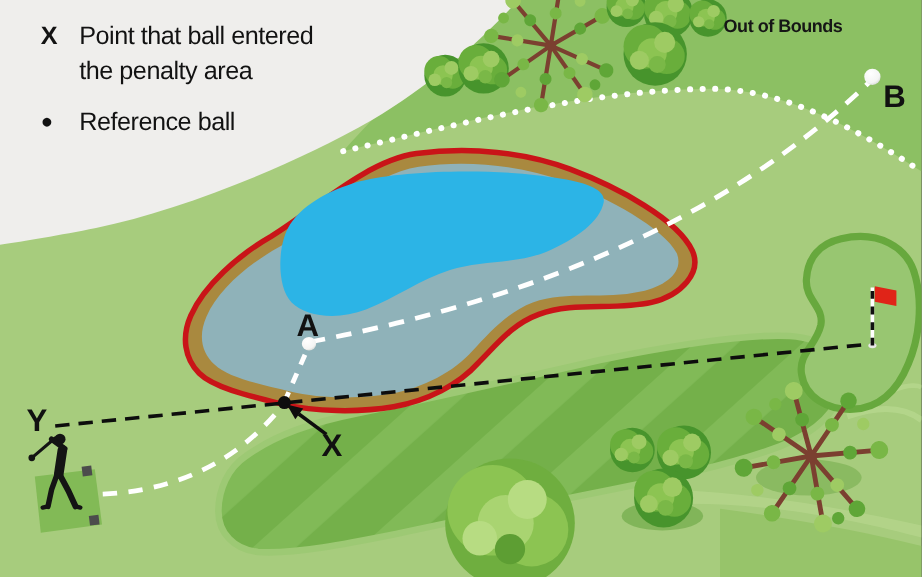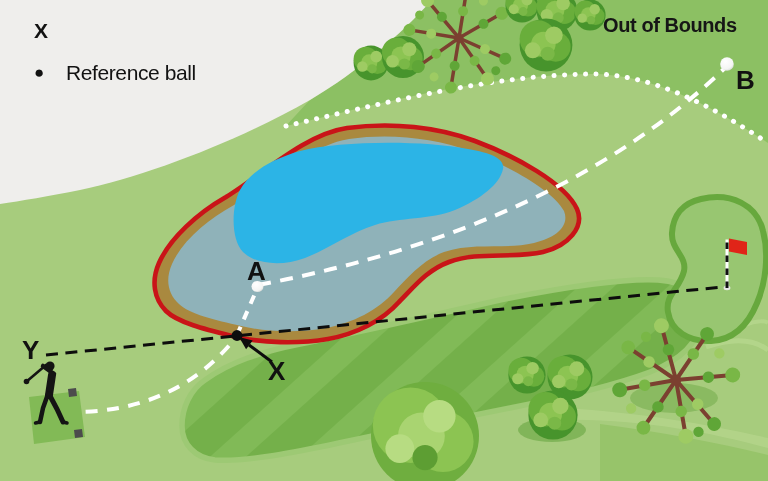--- a/index.html
+++ b/index.html
@@ -12,21 +12,21 @@
     position:absolute;left:34px;top:16px;width:280px;color:#121212;
     font-size:21px;line-height:29px;letter-spacing:-0.4px;
   }
   .legend-row{display:flex;align-items:flex-start;}
   .legend-row + .legend-row{margin-top:13px;}
   .legend-sym{width:32px;flex:0 0 32px;font-weight:700;}
   .legend-sym.dot{font-size:17px;line-height:29px;}
   .legend-text{flex:1;}
   .ob-text{
     position:absolute;left:603px;top:14px;color:#161616;
-    font-size:20px;font-weight:600;letter-spacing:-0.4px;white-space:nowrap;
+    font-size:15px;font-weight:600;letter-spacing:-0.4px;white-space:nowrap;
   }
   .pt-label{font-weight:700;font-size:26px;fill:#111;letter-spacing:-0.5px;}
 </style>
 </head>
 <body>
 
 <div class="stage">
 
 <svg width="768" height="481" viewBox="0 0 768 481">
   <defs>
@@ -172,20 +172,24 @@
 
   <text class="pt-label" x="247" y="280">A</text>
   <text class="pt-label" x="736" y="89">B</text>
   <text class="pt-label" x="268" y="380">X</text>
   <text class="pt-label" x="22" y="359">Y</text>
 </svg>
 
 <div class="legend">
   <div class="legend-row">
     <div class="legend-sym">X</div>
+    <div class="legend-text">
+      <div>Point that ball entered</div>
+      <div>the penalty area</div>
+    </div>
   </div>
   <div class="legend-row">
     <div class="legend-sym dot">●</div>
     <div class="legend-text">Reference ball</div>
   </div>
 </div>
 
 <div class="ob-text">Out of Bounds</div>
 
 </div>

